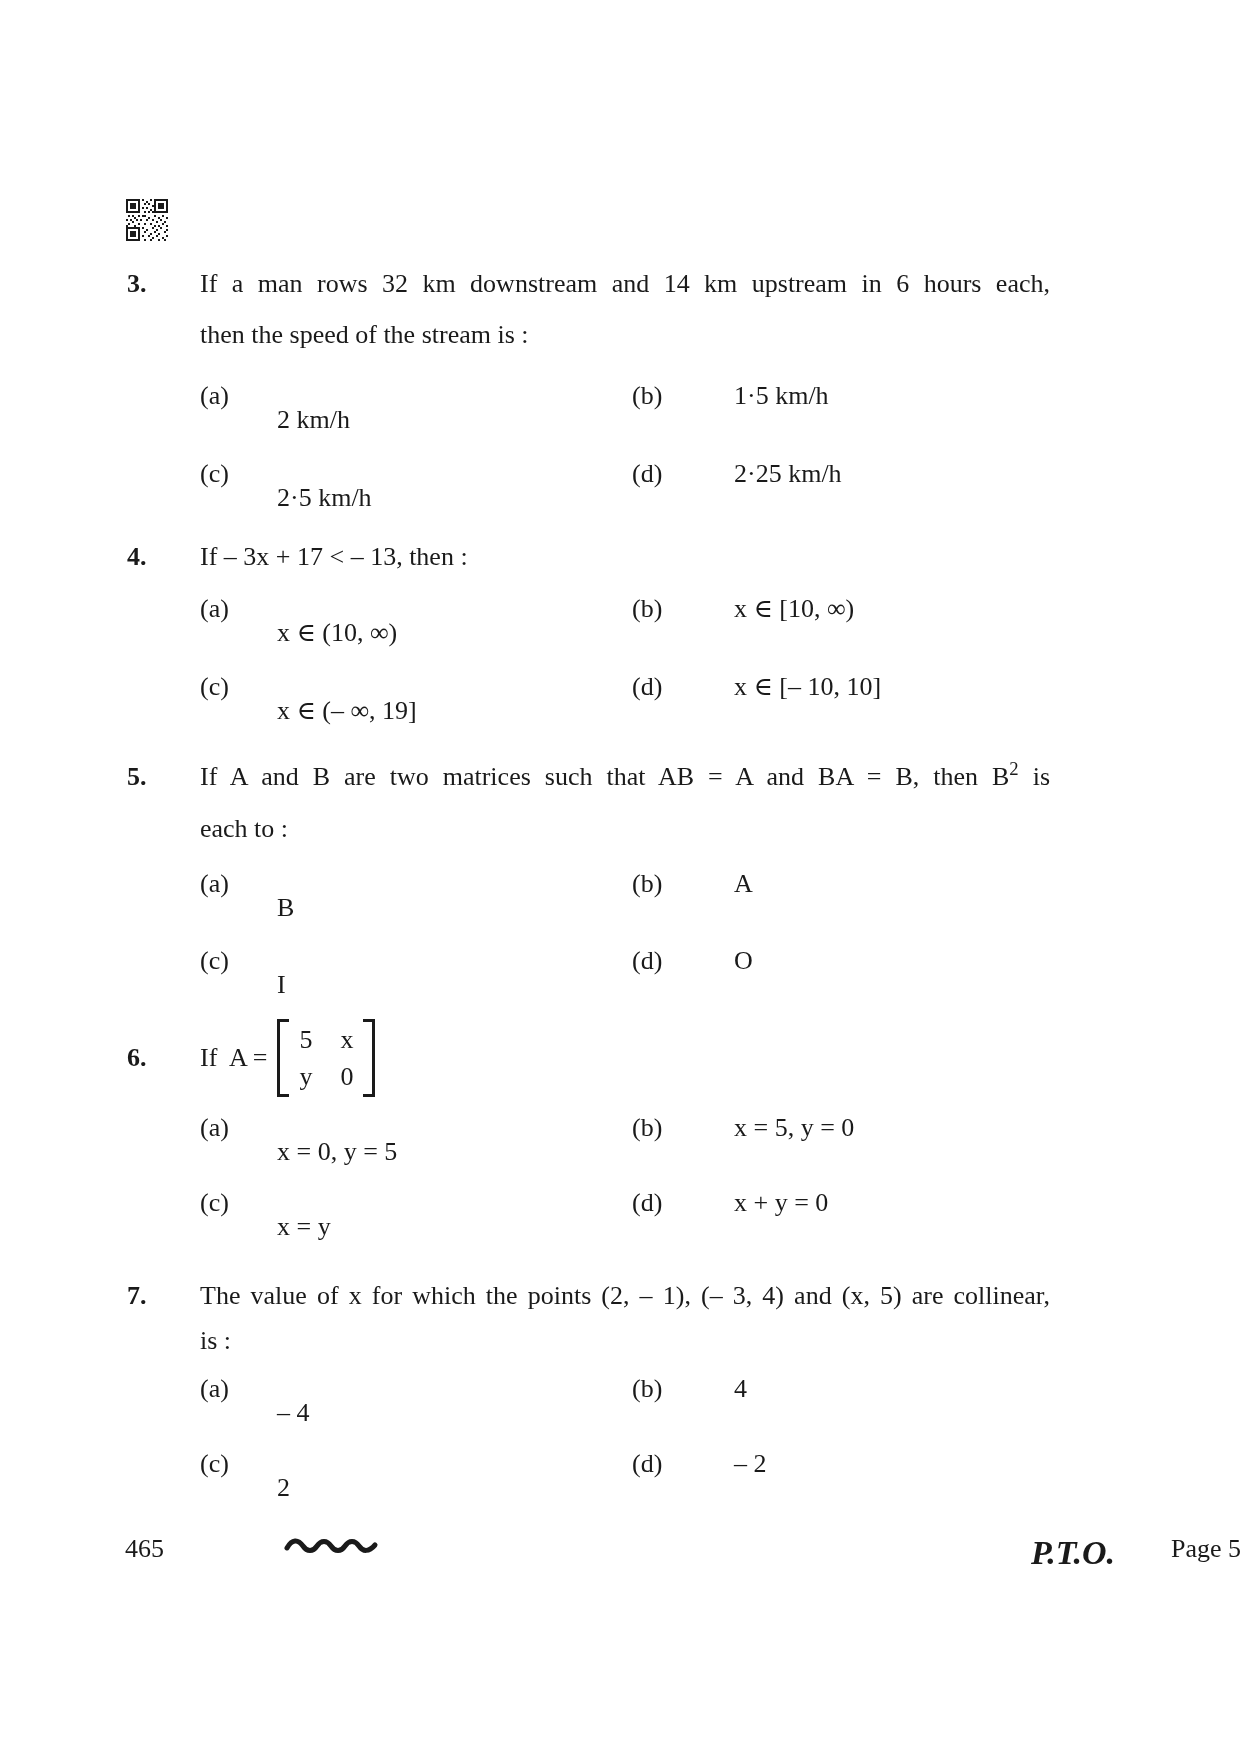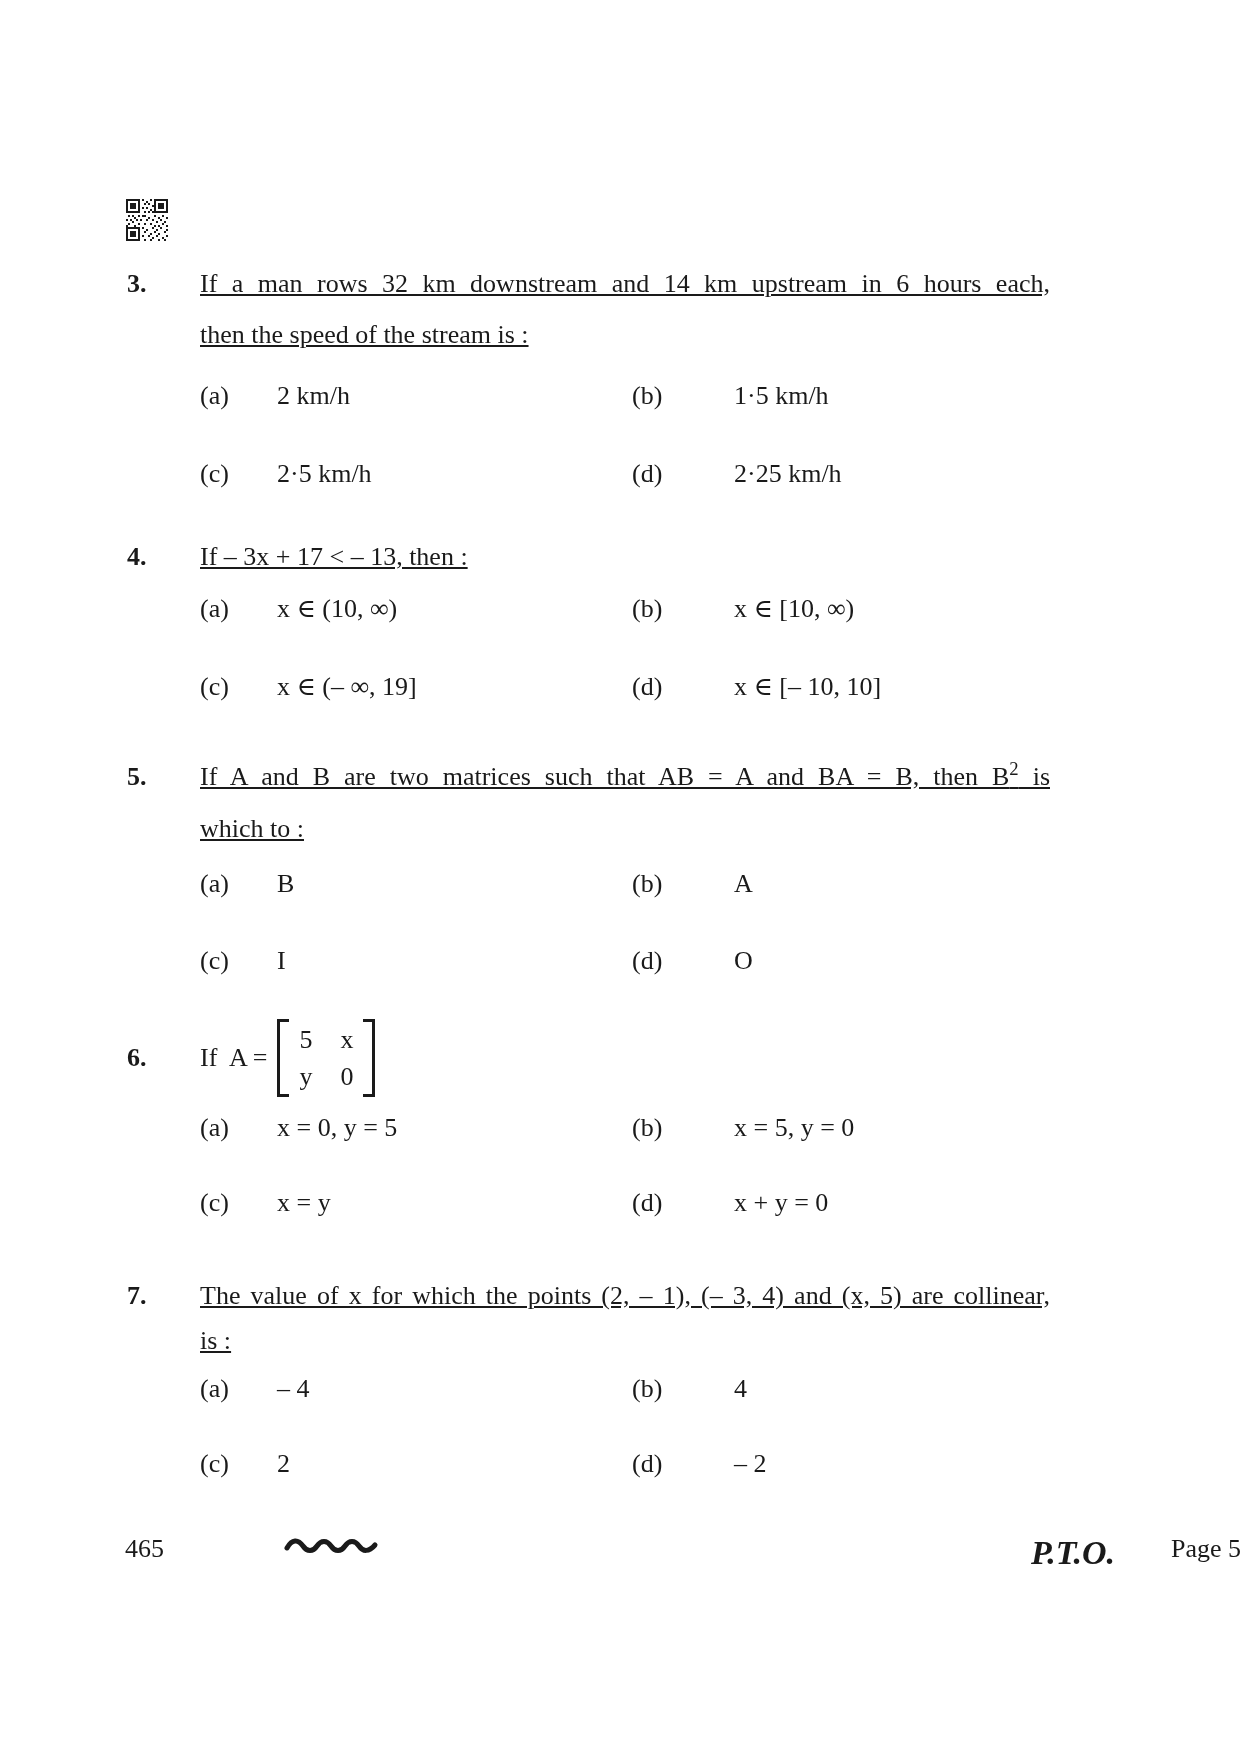--- a/index.html
+++ b/index.html
@@ -8,26 +8,26 @@
     width:1241px;height:1755px;
     background:#ffffff;
     color:#1a1a1a;
     font-family:"Liberation Serif","DejaVu Serif",serif;
     font-size:26px;
     line-height:1.2;
     overflow:hidden;
   }
   .abs{position:absolute;}
   .qnum{left:127px;width:62px;font-weight:bold;}
-  .qline{left:200px;width:850px;white-space:nowrap;text-decoration:underline;}
+  .qline{left:200px;width:850px;white-space:nowrap;}
   .qline.justify{text-align:justify;text-align-last:justify;}
   .optrow{left:0;top:0;width:1241px;height:34px;}
   .ol{position:absolute;white-space:nowrap;}
   .ov{position:absolute;white-space:nowrap;}
-  .ol.ca{left:200px;} .ov.ca{left:277px;}
+  .ol.ca{left:200px;} .ov.ca{left:277px;margin-top:24px;}
   .ol.cb{left:632px;} .ov.cb{left:698px;margin-left:36px;}
   .sup{vertical-align:super;font-size:0.72em;line-height:0;}
   
   .q6row{position:absolute;left:127px;top:1016px;height:84px;display:flex;align-items:center;}
   .q6num{width:73px;font-weight:bold;}
   .pre{white-space:pre;text-align:center;}
   .matrix{display:inline-flex;align-items:stretch;height:78px;margin:0 6px 0 10px;}
   .brk{width:9px;}
   .brk.l{border-left:3px solid #1a1a1a;border-top:3px solid #1a1a1a;border-bottom:3px solid #1a1a1a;}
   .brk.r{border-right:3px solid #1a1a1a;border-top:3px solid #1a1a1a;border-bottom:3px solid #1a1a1a;}
@@ -82,21 +82,21 @@
   </div>
   <div class="abs optrow" style="top:671px">
     <span class="ol ca">(c)</span>
     <span class="ov ca">x ∈ (– ∞, 19]</span>
     <span class="ol cb">(d)</span>
     <span class="ov cb">x ∈ [– 10, 10]</span>
   </div>
 
   <div class="abs qnum" style="top:761px">5.</div>
   <div class="abs qline justify" style="top:761px"><span>If A and B are two matrices such that AB = A and BA = B, then B</span><span class="sup">2</span><span> is</span></div>
-  <div class="abs qline" style="top:813px">which to :</div>
+  <div class="abs qline" style="top:813px">each to :</div>
   <div class="abs optrow" style="top:868px">
     <span class="ol ca">(a)</span>
     <span class="ov ca">B</span>
     <span class="ol cb">(b)</span>
     <span class="ov cb">A</span>
   </div>
   <div class="abs optrow" style="top:945px">
     <span class="ol ca">(c)</span>
     <span class="ov ca">I</span>
     <span class="ol cb">(d)</span>

